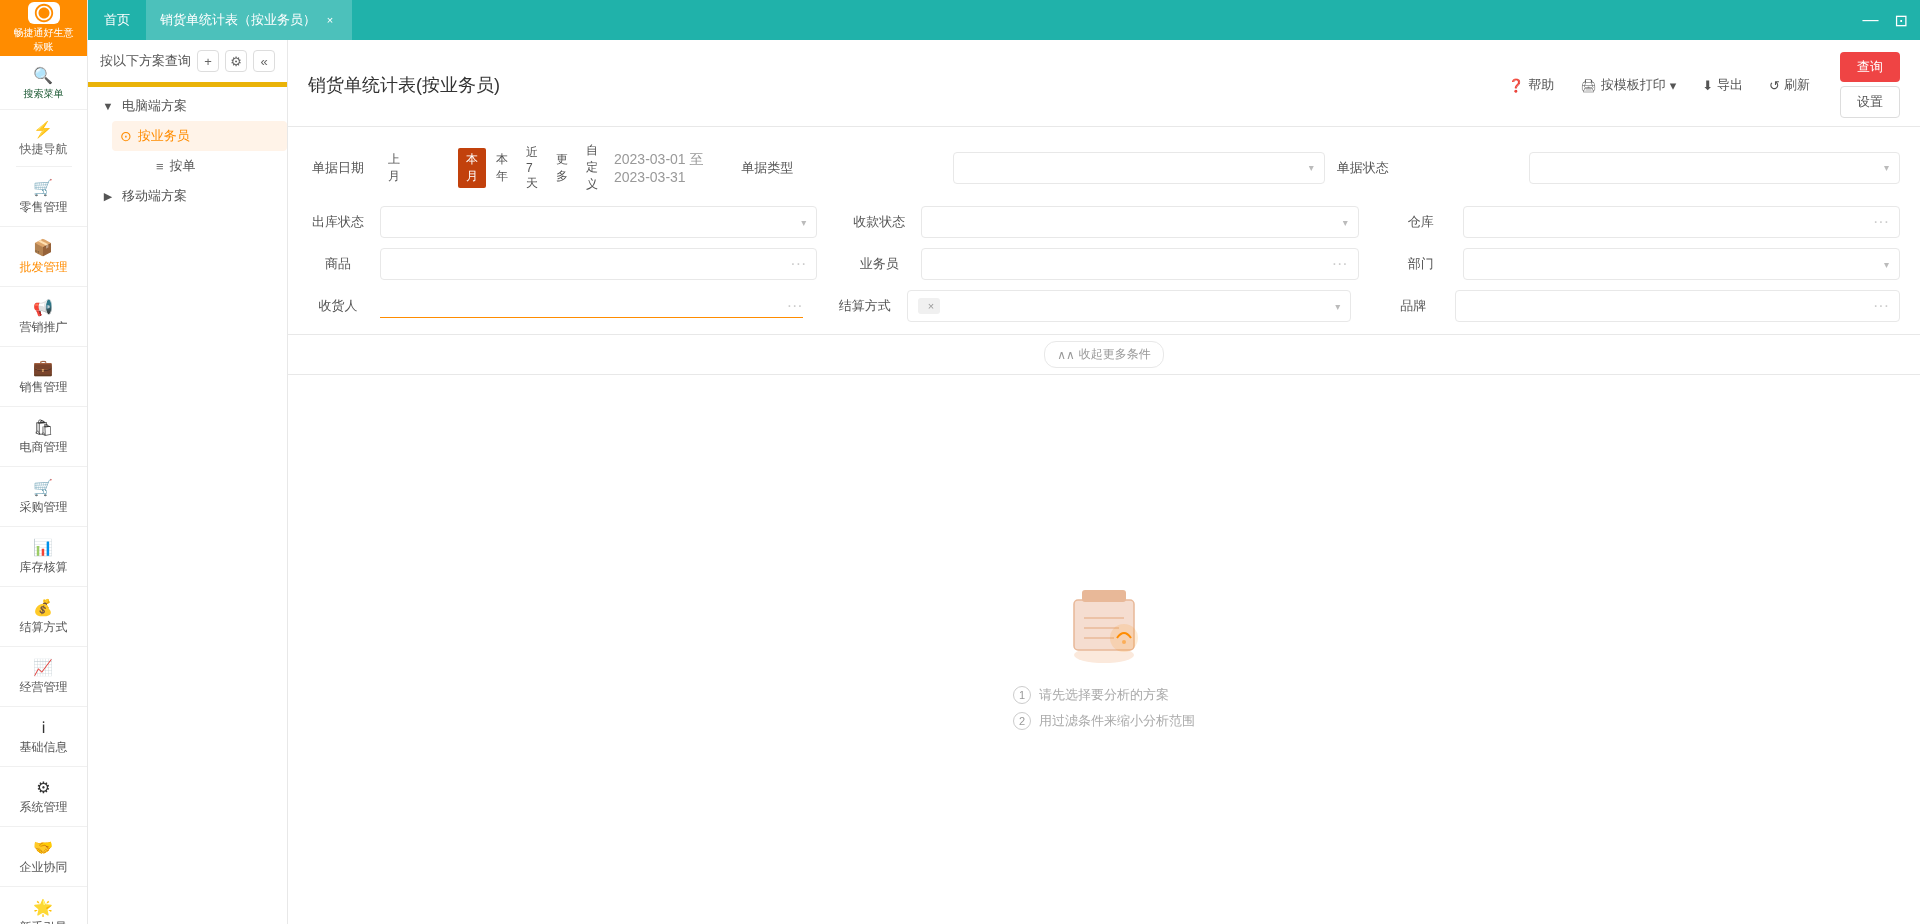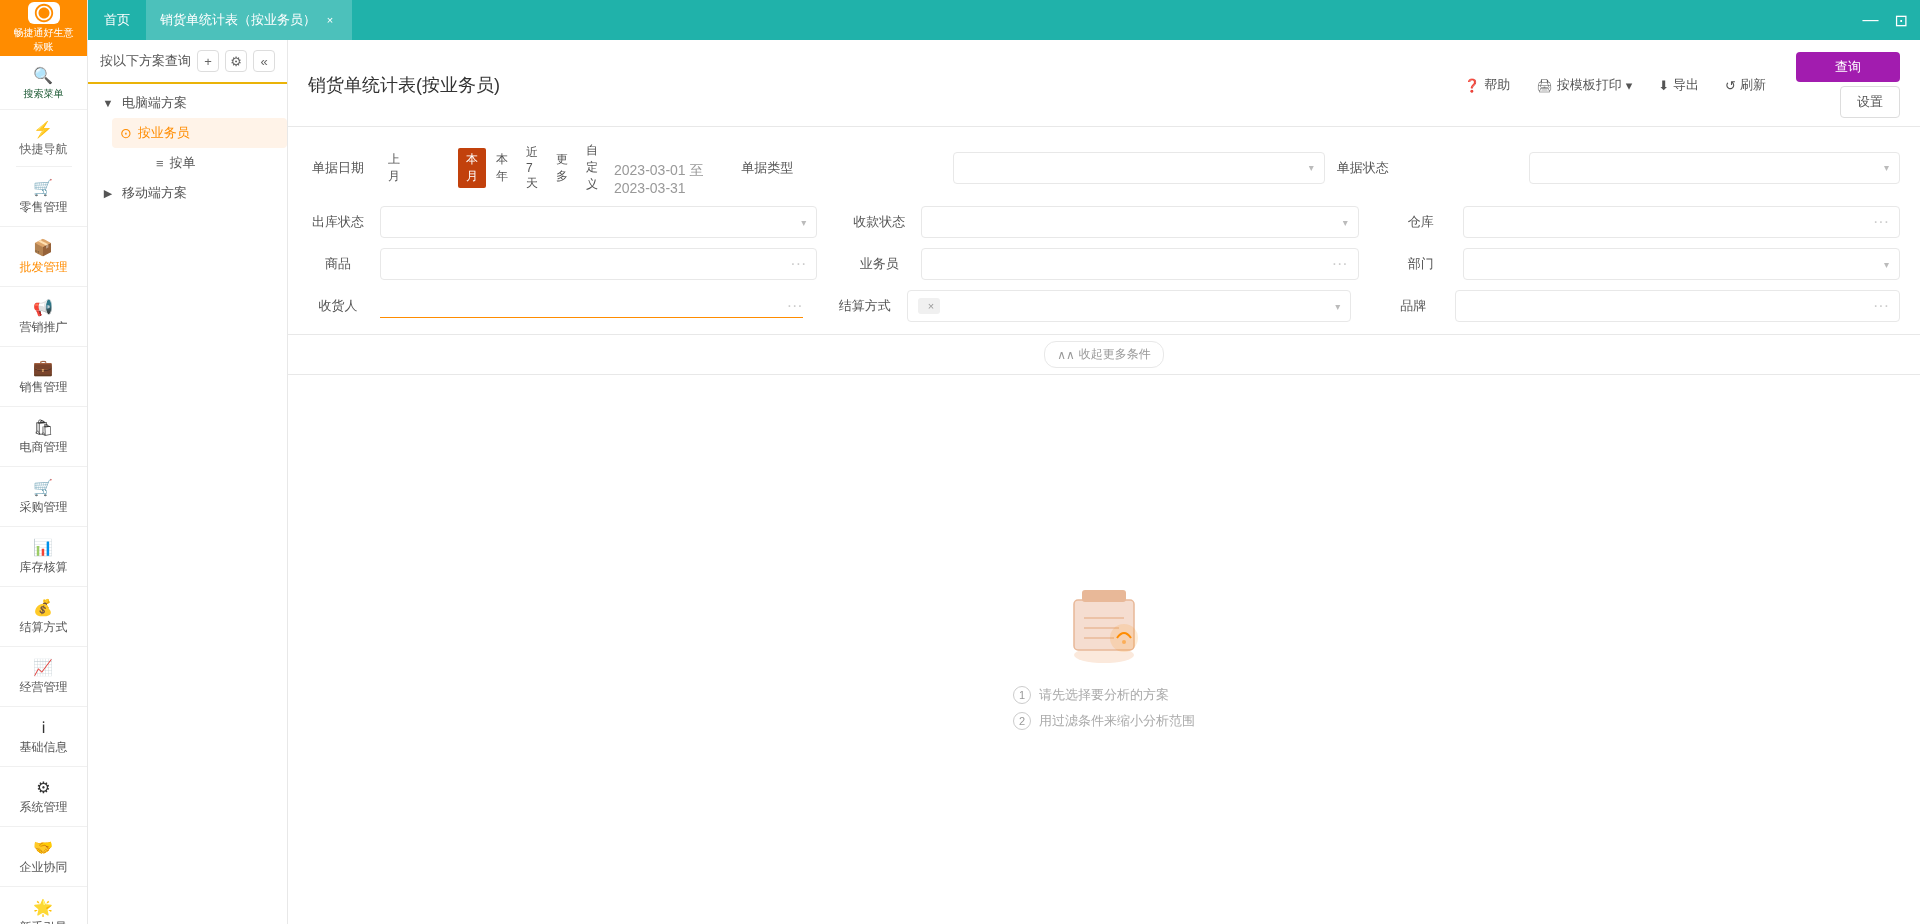--- a/index.html
+++ b/index.html
@@ -38,49 +38,49 @@
     .tabbar-tab { padding: 0 14px; height: 100%; display: flex; align-items: center; color: #fff; font-size: 13px; cursor: pointer; background: rgba(255,255,255,0.2); gap: 6px; }
     .tabbar-tab .close-btn { width: 16px; height: 16px; border-radius: 50%; display: flex; align-items: center; justify-content: center; font-size: 11px; cursor: pointer; }
     .tabbar-right { margin-left: auto; display: flex; align-items: center; padding-right: 8px; gap: 8px; }
     .tabbar-icon-btn { color: #fff; cursor: pointer; font-size: 16px; padding: 4px; }
 
     
     .content { flex: 1; display: flex; overflow: hidden; background: #f5f5f5; }
 
     
     .left-panel { width: 200px; background: #fff; border-right: 1px solid #e8e8e8; flex-shrink: 0; overflow-y: auto; }
-    .left-panel-header { padding: 10px 12px; font-size: 13px; color: #555; display: flex; align-items: center; justify-content: space-between; border-bottom: 2px solid #eab308; }
+    .left-panel-header { padding: 10px 12px; font-size: 13px; color: #555; display: flex; align-items: center; justify-content: space-between; border-bottom: 5px solid #eab308; }
     .left-panel-header span { font-weight: 500; }
     .left-panel-actions { display: flex; gap: 6px; align-items: center; }
     .icon-btn { width: 22px; height: 22px; border-radius: 4px; border: 1px solid #ddd; display: flex; align-items: center; justify-content: center; cursor: pointer; font-size: 13px; color: #666; background: #fff; }
     .tree-section { padding: 4px 0; }
     .tree-item { padding: 6px 12px; display: flex; align-items: center; gap: 6px; cursor: pointer; font-size: 13px; color: #555; }
     .tree-item .tree-icon { width: 16px; height: 16px; display: flex; align-items: center; justify-content: center; font-size: 11px; }
     .tree-item-label { flex: 1; }
     .tree-child { padding-left: 24px; }
     .tree-child-item { padding: 6px 12px 6px 8px; display: flex; align-items: center; gap: 6px; cursor: pointer; font-size: 13px; border-radius: 4px; }
     .tree-child-item.active { background: #fff3e8; color: #ff8c00; }
     .tree-grandchild { padding-left: 36px; }
     .tree-grandchild-item { padding: 6px 12px 6px 8px; display: flex; align-items: center; gap: 6px; cursor: pointer; font-size: 13px; color: #555; }
 
     
     .right-panel { flex: 1; display: flex; flex-direction: column; overflow: hidden; }
     .page-header { padding: 12px 20px 8px; background: #fff; display: flex; align-items: center; justify-content: space-between; border-bottom: 1px solid #e8e8e8; flex-shrink: 0; }
     .page-title { font-size: 18px; font-weight: 500; color: #333; }
     .page-actions { display: flex; align-items: center; gap: 10px; }
     .page-action-btn { display: flex; align-items: center; gap: 4px; font-size: 13px; color: #555; cursor: pointer; padding: 4px 8px; border-radius: 4px; }
-    .btn-primary { background: #a21caf; color: #fff; border: none; padding: 6px 12px; border-radius: 4px; cursor: pointer; font-size: 13px; }
-    .btn-secondary { background: #fff; color: #555; border: 1px solid #ddd; padding: 6px 16px; border-radius: 4px; cursor: pointer; font-size: 13px; margin-left: 44px; }
+    .btn-primary { background: #ef4444; color: #fff; border: none; padding: 6px 12px; border-radius: 4px; cursor: pointer; font-size: 13px; }
+    .btn-secondary { background: #fff; color: #555; border: 1px solid #ddd; padding: 6px 16px; border-radius: 4px; cursor: pointer; font-size: 13px; }
 
     
     .filter-area { background: #fff; padding: 12px 20px; border-bottom: 1px solid #e8e8e8; flex-shrink: 0; }
     .filter-row { display: flex; align-items: center; gap: 12px; margin-bottom: 10px; }
     .filter-row:last-child { margin-bottom: 0; }
     .filter-label { width: 60px; font-size: 13px; color: #555; flex-shrink: 0; text-align: center; }
-    .filter-input { flex: 1; display: flex; align-items: flex-end; }
+    .filter-input { flex: 1; display: flex; align-items: center; }
     .date-tabs { display: flex; align-items: center; gap: 2px; }
     .date-tab { padding: 3px 8px; font-size: 12px; color: #555; cursor: pointer; border-radius: 3px; }
     .date-tab.active { background: #c2410c; color: #fff; border-radius: 2px; margin-left: 48px; }
     .date-range { font-size: 14px; color: #999; margin-left: 8px; }
     .select-field { flex: 1; border: 1px solid #e8e8e8; border-radius: 4px; padding: 5px 10px; font-size: 13px; color: #999; display: flex; align-items: center; justify-content: space-between; cursor: pointer; min-height: 32px; }
     .select-placeholder { color: #ccc; }
     .select-arrow { font-size: 10px; color: #bbb; }
     .filter-col-label { font-size: 13px; color: #555; white-space: nowrap; }
     .dots-btn { color: #ccc; font-size: 16px; cursor: pointer; margin-left: auto; }
     .input-with-dots { flex: 1; border: none; border-bottom: 1px solid #ff8c00; padding: 4px 0; font-size: 13px; color: #333; outline: none; }

